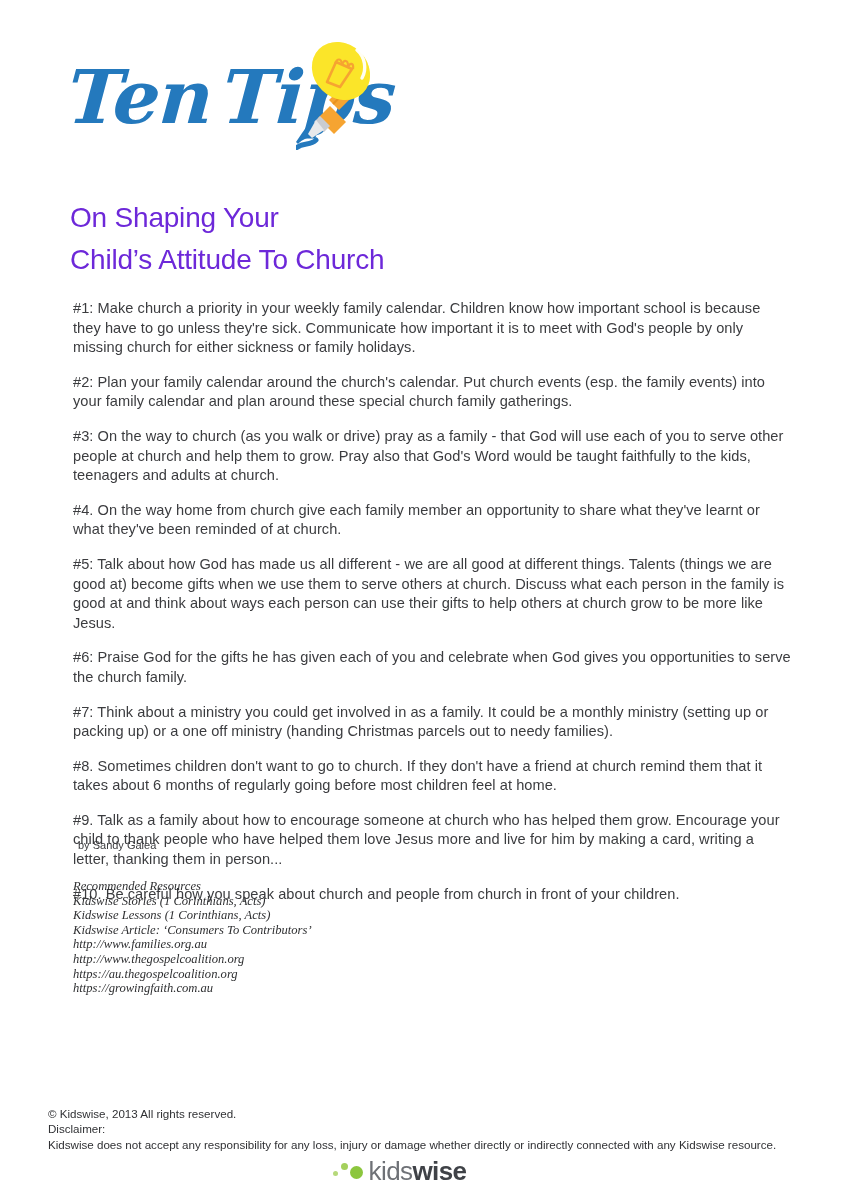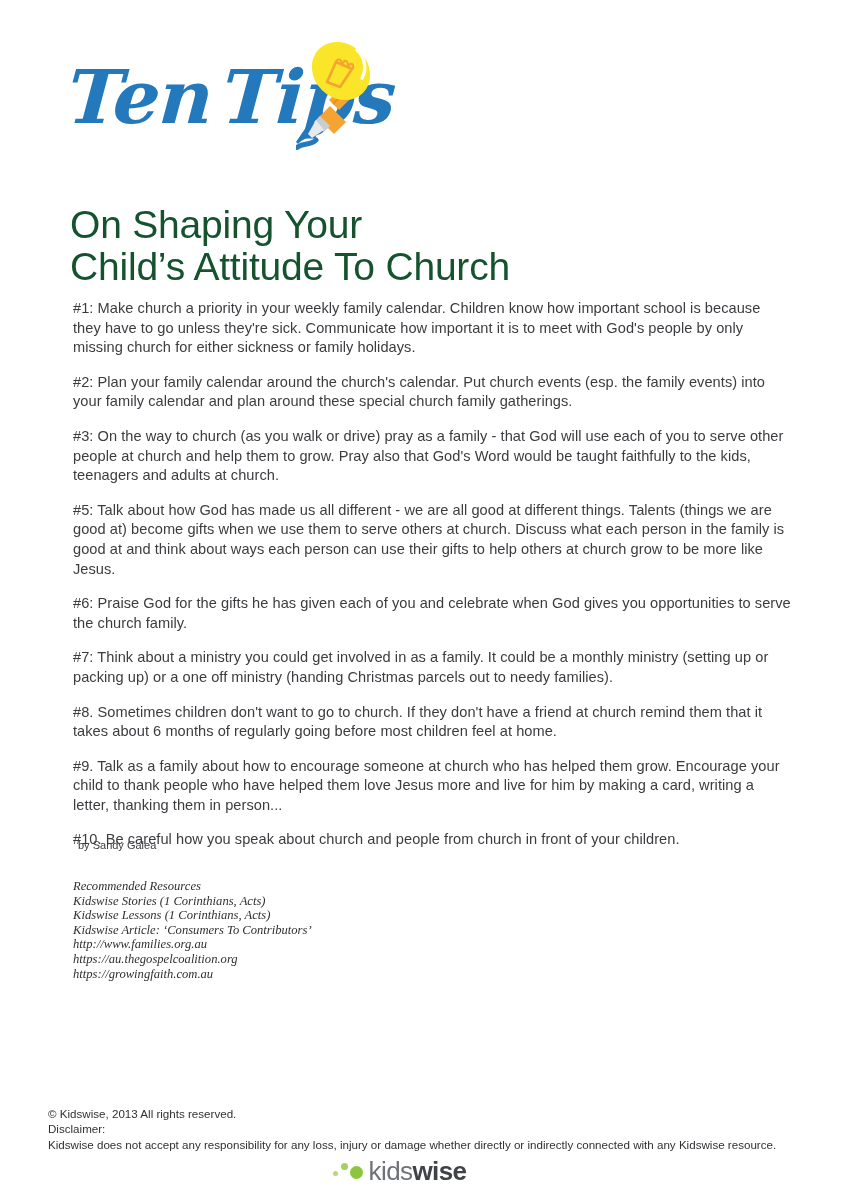--- a/index.html
+++ b/index.html
@@ -56,24 +56,24 @@
     height: 112px;
   }
   .bulb svg { display: block; }
 
   
   .doc-title {
     position: absolute;
     left: 70px;
     top: 178px;
     width: 700px;
-    font-size: 39px;
+    font-size: 28px;
     line-height: 42px;
     font-weight: 400;
-    color: #14532d;
+    color: #6d28d9;
     letter-spacing: -0.2px;
   }
   .doc-title .tline { display: block; }
 
   
   .tips {
     position: absolute;
     left: 73px;
     top: 299px;
     width: 718px;
@@ -199,36 +199,38 @@
 
   <h1 class="doc-title">
     <span class="tline">On Shaping Your</span>
     <span class="tline">Child’s Attitude To Church</span>
   </h1>
 
   <div class="tips">
     <p class="tip">#1: Make church a priority in your weekly family calendar. Children know how important school is because they have to go unless they're sick. Communicate how important it is to meet with God's people by only missing church for either sickness or family holidays.</p>
     <p class="tip">#2: Plan your family calendar around the church's calendar. Put church events (esp. the family events) into your family calendar and plan around these special church family gatherings.</p>
     <p class="tip">#3: On the way to church (as you walk or drive) pray as a family - that God will use each of you to serve other people at church and help them to grow. Pray also that God's Word would be taught faithfully to the kids, teenagers and adults at church.</p>
+    <p class="tip">#4. On the way home from church give each family member an opportunity to share what they've learnt or what they've been reminded of at church.</p>
     <p class="tip">#5: Talk about how God has made us all different - we are all good at different things. Talents (things we are good at) become gifts when we use them to serve others at church. Discuss what each person in the family is good at and think about ways each person can use their gifts to help others at church grow to be more like Jesus.</p>
     <p class="tip">#6: Praise God for the gifts he has given each of you and celebrate when God gives you opportunities to serve the church family.</p>
     <p class="tip">#7: Think about a ministry you could get involved in as a family. It could be a monthly ministry (setting up or packing up) or a one off ministry (handing Christmas parcels out to needy families).</p>
     <p class="tip">#8. Sometimes children don't want to go to church. If they don't have a friend at church remind them that it takes about 6 months of regularly going before most children feel at home.</p>
     <p class="tip">#9. Talk as a family about how to encourage someone at church who has helped them grow. Encourage your child to thank people who have helped them love Jesus more and live for him by making a card, writing a letter, thanking them in person...</p>
     <p class="tip">#10. Be careful how you speak about church and people from church in front of your children.</p>
   </div>
 
   <div class="byline">by Sandy Galea</div>
 
   <div class="resources">
     <span class="res-line">Recommended Resources</span>
     <span class="res-line">Kidswise Stories (1 Corinthians, Acts)</span>
     <span class="res-line">Kidswise Lessons (1 Corinthians, Acts)</span>
     <span class="res-line">Kidswise Article: ‘Consumers To Contributors’</span>
     <span class="res-line">http://www.families.org.au</span>
+    <span class="res-line">http://www.thegospelcoalition.org</span>
     <span class="res-line">https://au.thegospelcoalition.org</span>
     <span class="res-line">https://growingfaith.com.au</span>
   </div>
 
   <div class="footer">
     <span class="f-line">© Kidswise, 2013  All rights reserved.</span>
     <span class="f-line">Disclaimer:</span>
     <span class="f-line">Kidswise does not accept any responsibility for any loss, injury or damage whether directly or indirectly connected with any Kidswise resource.</span>
   </div>
 

